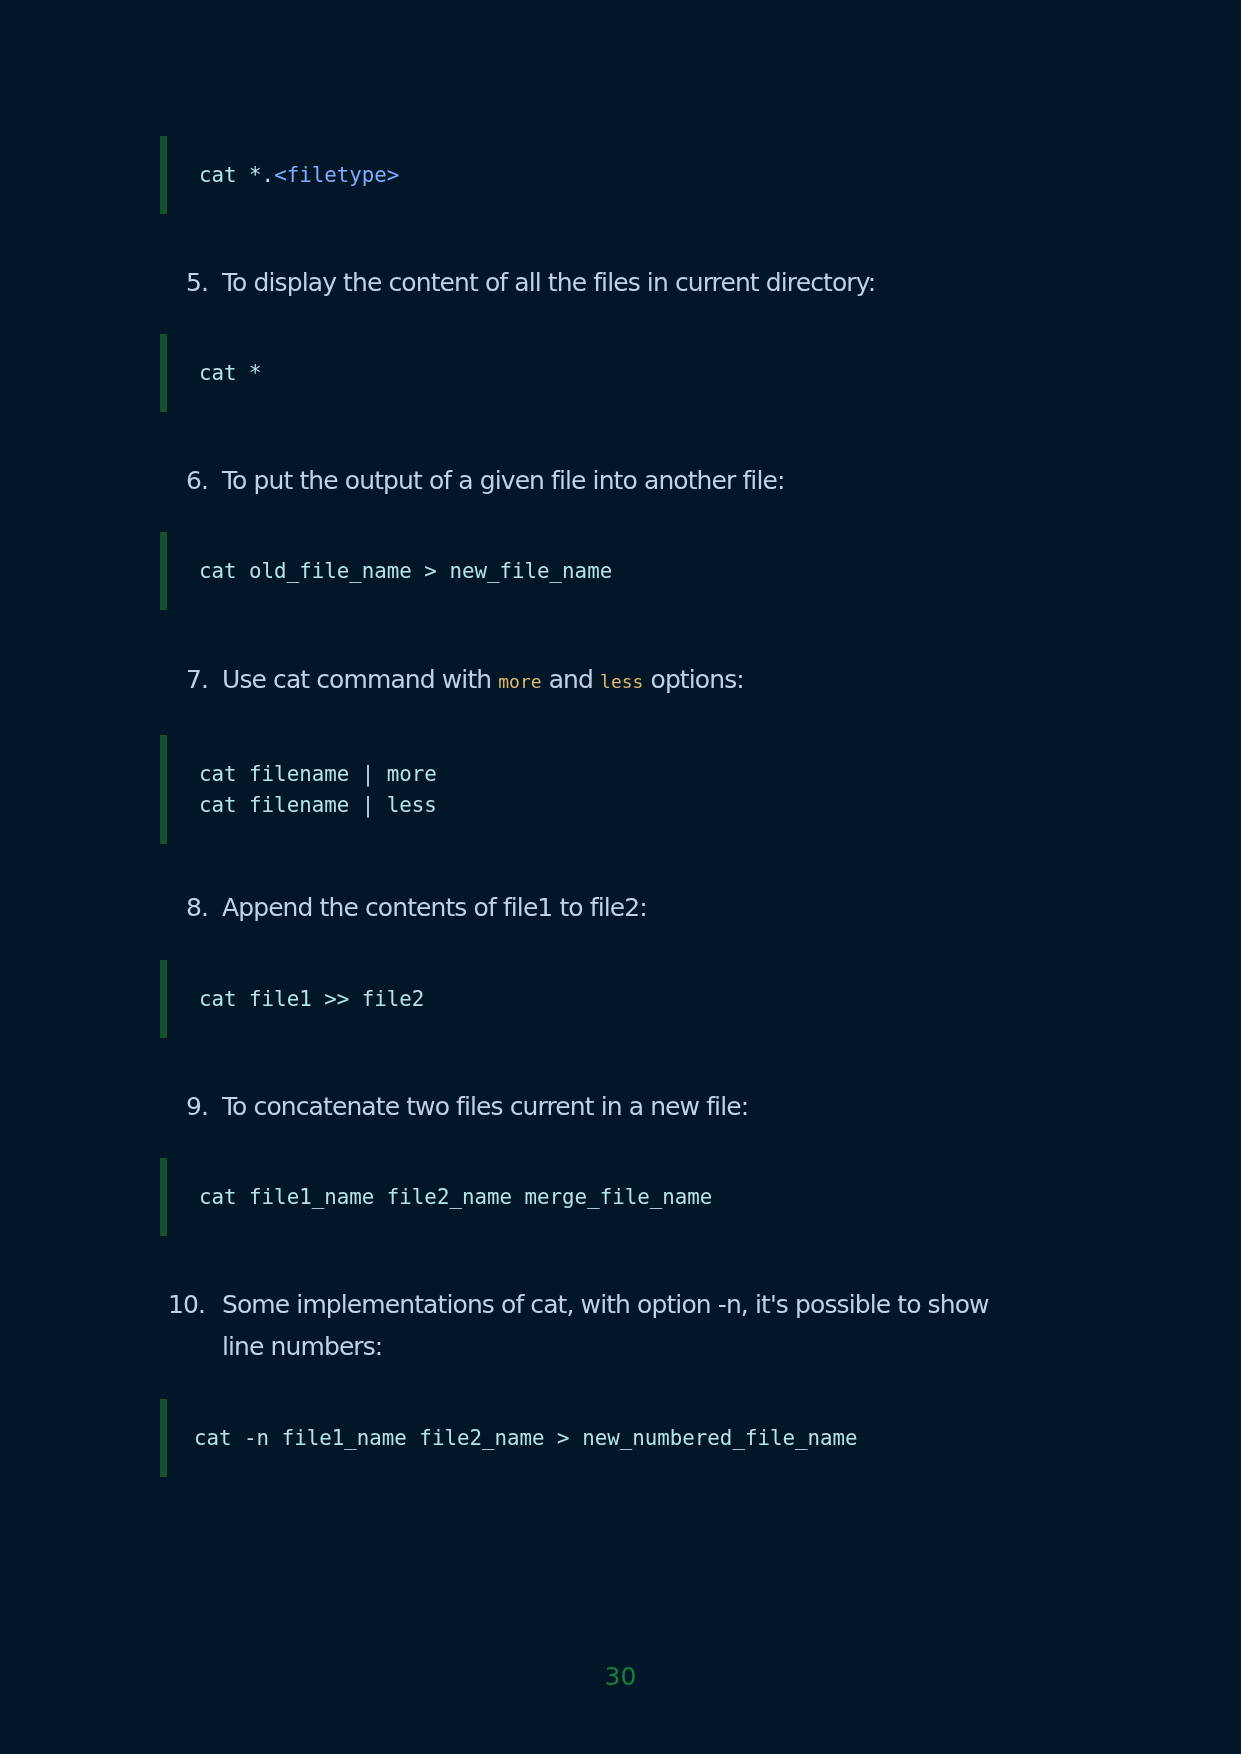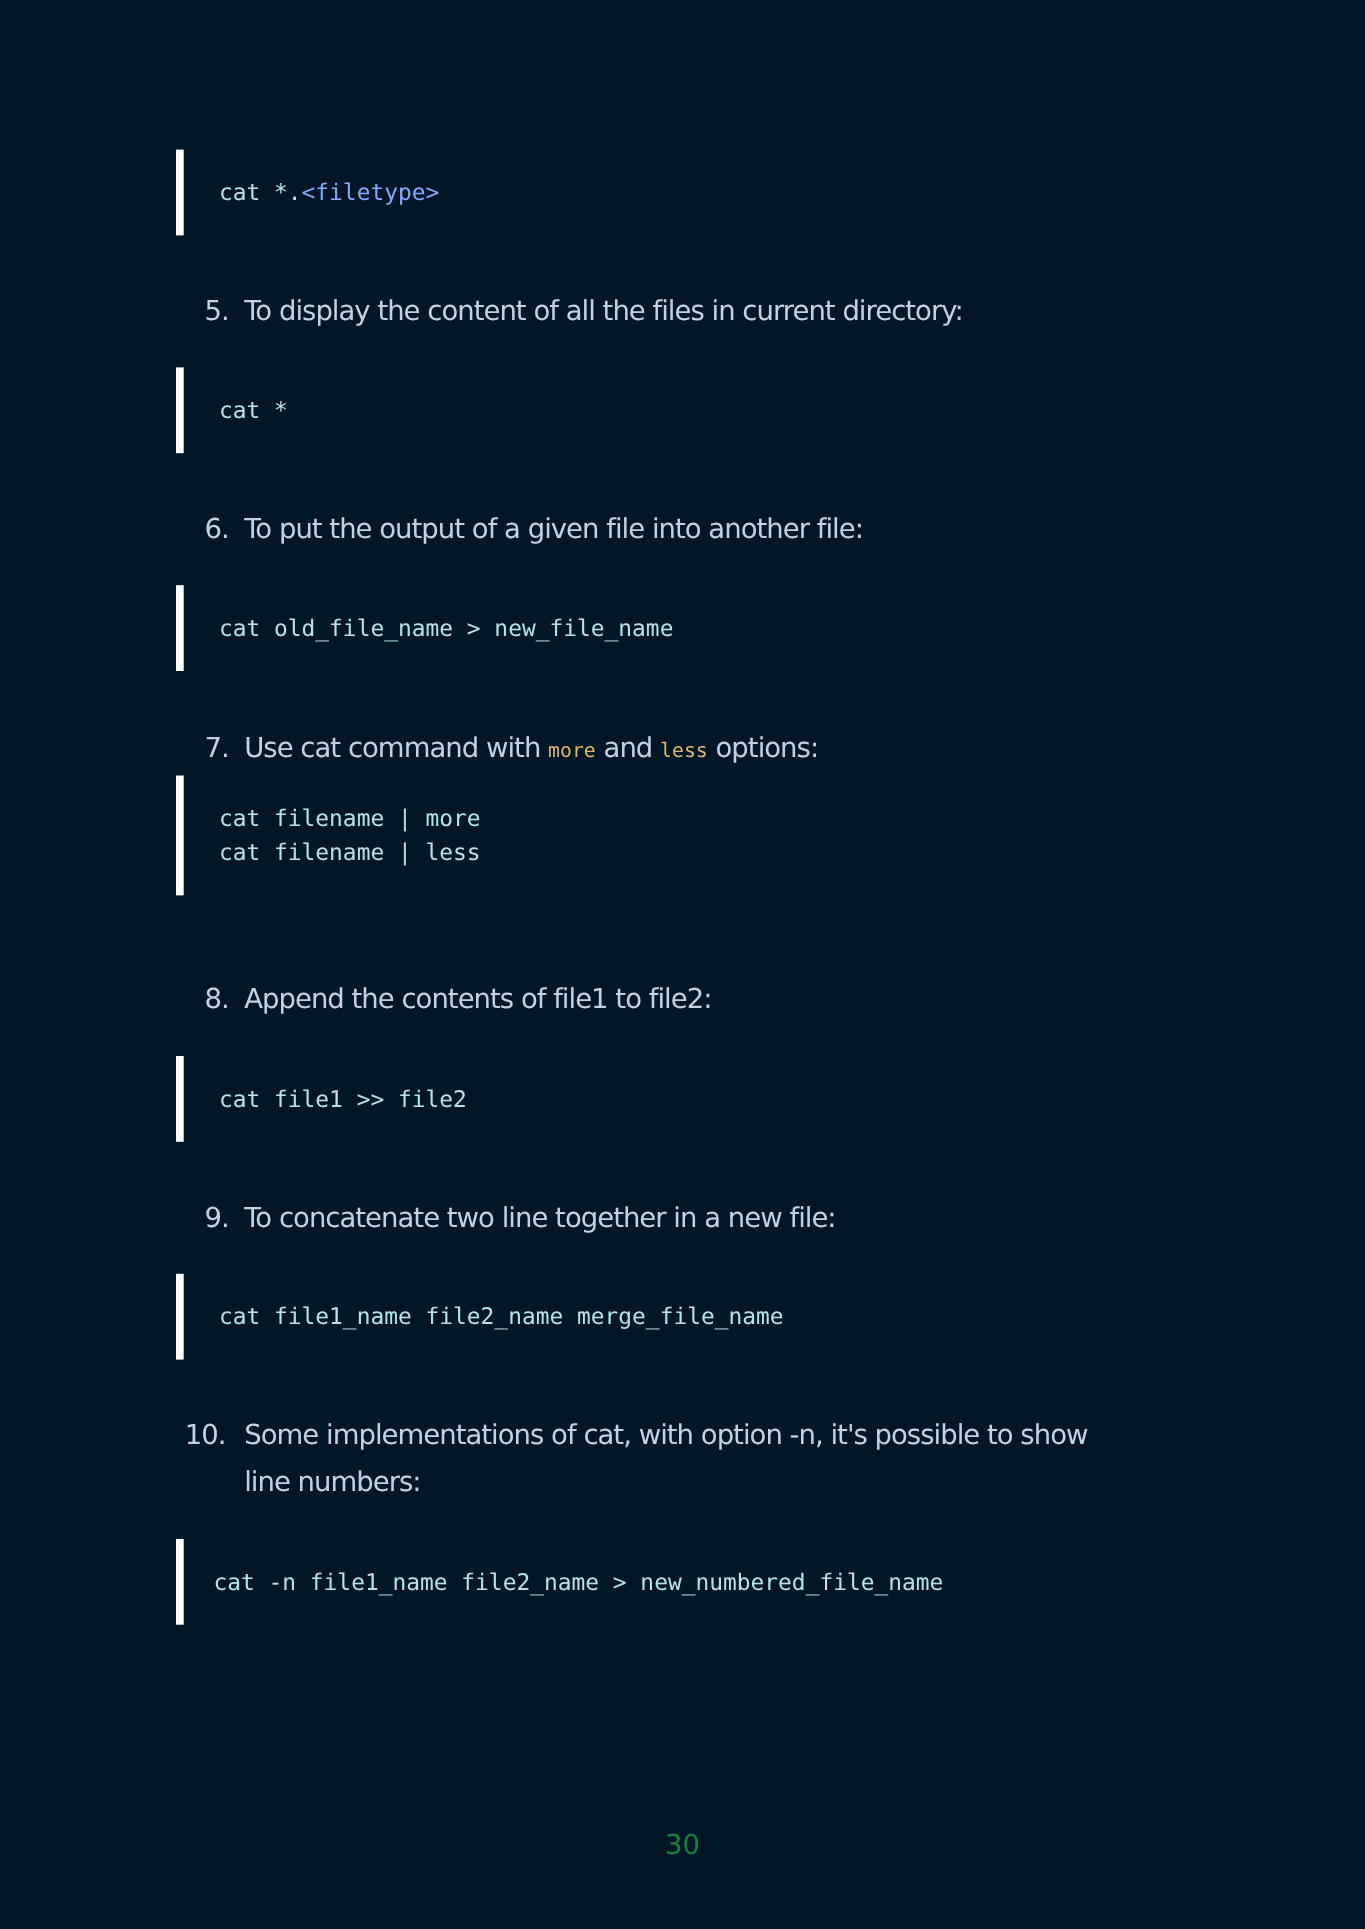--- a/index.html
+++ b/index.html
@@ -1,19 +1,19 @@
 <!DOCTYPE html>
 <html><head>
 <meta charset="utf-8">
 <style>
   html, body { margin:0; padding:0; }
   body { width:1241px; height:1754px; background:#011627; position:relative; overflow:hidden; }
   .item { position:absolute; font-family:"DejaVu Sans", sans-serif; font-size:25px; color:#c2d1e5; letter-spacing:-0.9px; transform-origin:left top; white-space:nowrap; line-height:42px; }
   .inline-code { font-family:"DejaVu Sans Mono", sans-serif; color:#e2b86b; font-size:18px; letter-spacing:0; }
-  .block { position:absolute; left:160px; border-left:7px solid #ffffff; }
+  .block { position:absolute; left:160px; border-left:7px solid #14532d; }
   .code { font-family:"DejaVu Sans Mono", sans-serif; font-size:20.8px; color:#b4e4e8; white-space:pre; line-height:31px; padding-left:32px; }
   .ph { color:#82aaff; }
   .page-num { position:absolute; left:0; width:1241px; top:1662px; text-align:center; font-family:"DejaVu Sans", sans-serif; font-size:25px; color:#15803d; }
 </style>
 </head>
 <body>
 
 <div class="block" style="top:136px;height:78px;">
   <div class="code" style="padding-top:24px;"><span>cat *.</span><span class="ph">&lt;filetype&gt;</span></div>
 </div>
@@ -31,36 +31,36 @@
   <span style="position:absolute;left:62px;">To put the output of a given file into another file:</span>
 </div>
 <div class="block" style="top:532px;height:78px;">
   <div class="code" style="padding-top:24px;">cat old_file_name &gt; new_file_name</div>
 </div>
 
 <div class="item" style="top:659px;left:160px;">
   <span style="position:absolute;left:26px;">7.</span>
   <span style="position:absolute;left:62px;white-space:pre;"><span>Use cat command with </span><span class="inline-code">more</span><span> and </span><span class="inline-code">less</span><span> options:</span></span>
 </div>
-<div class="block" style="top:705px;height:109px;">
+<div class="block" style="top:735px;height:109px;">
   <div class="code" style="padding-top:24px;">cat filename | more
 cat filename | less</div>
 </div>
 
 <div class="item" style="top:887px;left:160px;">
   <span style="position:absolute;left:26px;">8.</span>
   <span style="position:absolute;left:62px;">Append the contents of file1 to file2:</span>
 </div>
 <div class="block" style="top:960px;height:78px;">
   <div class="code" style="padding-top:24px;">cat file1 &gt;&gt; file2</div>
 </div>
 
 <div class="item" style="top:1086px;left:160px;">
   <span style="position:absolute;left:26px;">9.</span>
-  <span style="position:absolute;left:62px;">To concatenate two line together in a new file:</span>
+  <span style="position:absolute;left:62px;">To concatenate two files current in a new file:</span>
 </div>
 <div class="block" style="top:1158px;height:78px;">
   <div class="code" style="padding-top:24px;">cat file1_name file2_name merge_file_name</div>
 </div>
 
 <div class="item" style="top:1284px;left:160px;">
   <span style="position:absolute;left:8px;">10.</span>
   <span style="position:absolute;left:62px;">Some implementations of cat, with option -n, it's possible to show</span>
   <span style="position:absolute;left:62px;top:42px;">line numbers:</span>
 </div>

